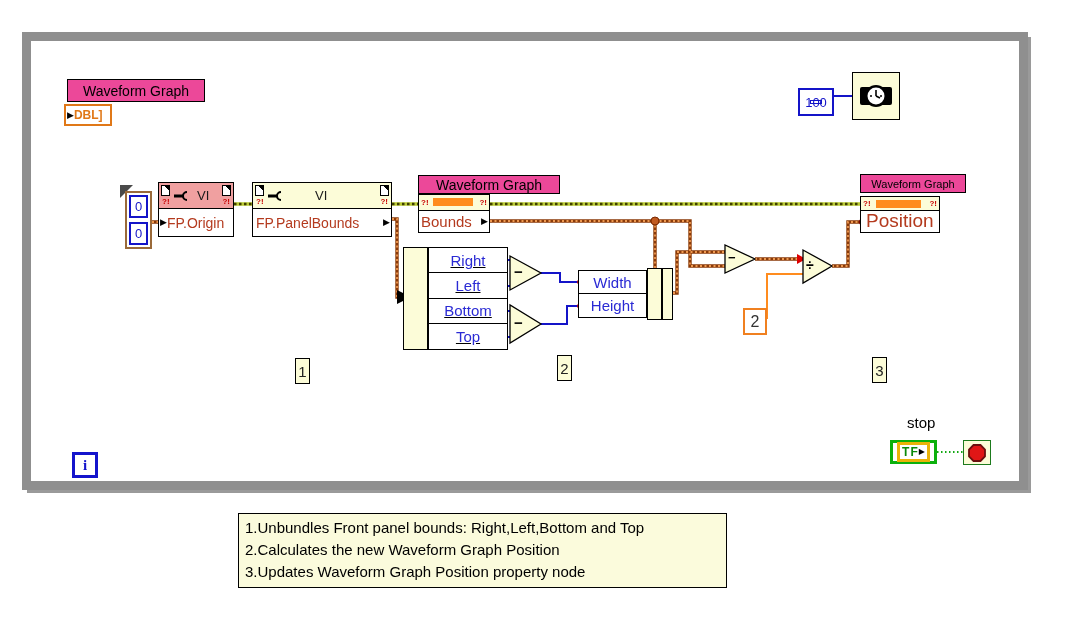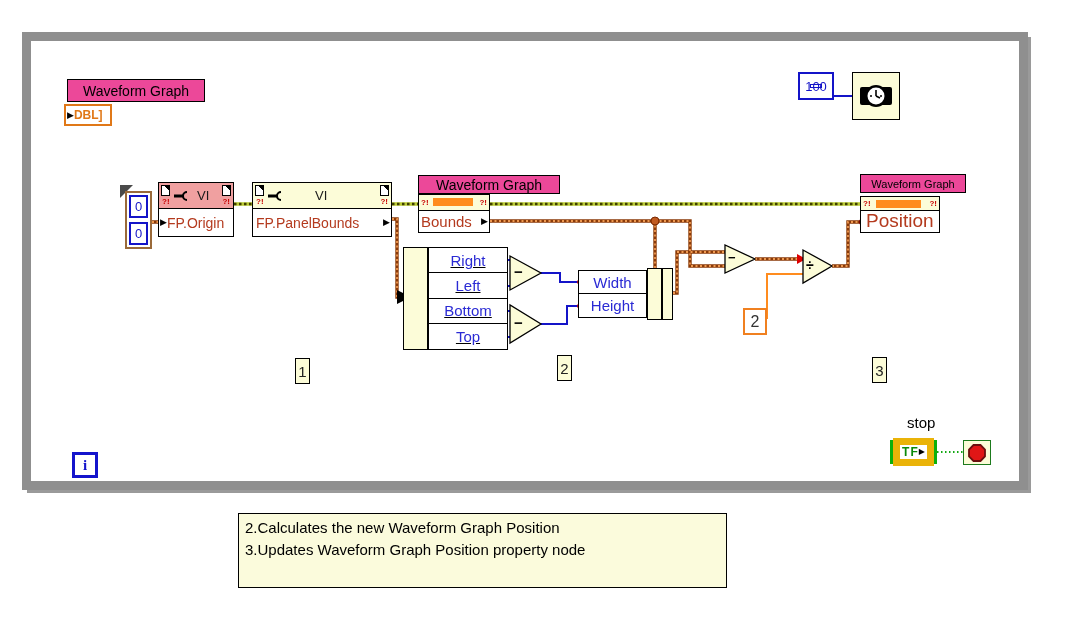--- a/index.html
+++ b/index.html
@@ -166,53 +166,54 @@
     <div class="pn-hdr" style="height:14px;">
       <div class="qmark" style="left:2px;top:3px;">?!</div>
       <div class="orange-bar" style="left:15px;top:3px;width:45px;"></div>
       <div class="qmark" style="right:2px;top:3px;">?!</div>
     </div>
     <div class="pn-row" style="height:20px;padding-left:5px;">
       <span class="prop-text" style="font-size:19px;">Position</span>
     </div>
   </div>
 
-  <div class="abs" style="left:798px;top:72px;width:36px;height:28px;border:2px solid #1414c8;background:#fff;padding:10px;">
+  <div class="abs" style="left:798px;top:88px;width:36px;height:28px;border:2px solid #1414c8;background:#fff;padding:10px;">
     <div style="width:100%;height:100%;border:1px solid #1414c8;box-sizing:border-box;display:flex;align-items:center;justify-content:center;font-size:13px;color:#1414c8;">100</div>
   </div>
   <div class="abs" style="left:852px;top:72px;width:48px;height:48px;background:#fcfcd8;border:1.3px solid #000;display:flex;align-items:center;justify-content:center;">
     <svg width="36" height="36" viewBox="0 0 36 36">
       <rect x="2" y="9" width="32" height="18" rx="2" fill="#000"></rect>
       <circle cx="18" cy="18" r="11" fill="#000"></circle>
       <circle cx="18" cy="18" r="8.5" fill="#fff"></circle>
       <line x1="18" y1="18" x2="18" y2="12" stroke="#000" stroke-width="1.6"></line>
       <line x1="18" y1="18" x2="22" y2="20" stroke="#000" stroke-width="1.6"></line>
       <circle cx="13" cy="18" r="1" fill="#000"></circle>
       <circle cx="23" cy="18" r="1" fill="#000"></circle>
     </svg>
   </div>
 
   <div class="numlabel" style="left:295px;top:358px;">1</div>
   <div class="numlabel" style="left:557px;top:355px;">2</div>
   <div class="numlabel" style="left:872px;top:357px;">3</div>
 
   <div class="abs" style="left:907px;top:414px;font-size:15px;color:#000;">stop</div>
   <div class="abs" style="left:890px;top:440px;width:47px;height:24px;border:3px solid #0cb00c;background:#fff;display:flex;align-items:center;justify-content:center;">
-    <div style="border:7px solid #eab308;display:flex;align-items:center;padding:0 2px;height:14px;">
+    <div style="border:3px solid #eab308;display:flex;align-items:center;padding:0 2px;height:14px;">
       <span style="color:#0a8a0a;font-weight:bold;font-size:12px;letter-spacing:1px;">TF</span>
       <span class="arrow" style="font-size:8px;">▶</span>
     </div>
   </div>
 
   <div class="abs" style="left:963px;top:440px;width:28px;height:25px;border:1.5px solid #1d7a1d;background:#fcfcd8;display:flex;align-items:center;justify-content:center;">
     <svg width="20" height="20" viewBox="0 0 20 20">
       <polygon points="6.5,2 13.5,2 18,6.5 18,13.5 13.5,18 6.5,18 2,13.5 2,6.5" fill="#e01616" stroke="#6b0f0f" stroke-width="1.8"></polygon>
     </svg>
   </div>
 
   <div class="abs" style="left:72px;top:452px;width:26px;height:26px;border:3px solid #1414cc;background:#fff;display:flex;align-items:center;justify-content:center;font-family:'Liberation Serif',serif;font-weight:bold;font-size:15px;color:#1414cc;">i</div>
 
   <div class="abs" style="left:238px;top:513px;width:489px;height:75px;background:#fbfbdc;border:1.5px solid #000;padding:3px 6px;font-size:15px;line-height:22px;color:#000;">
+    <div>1.Unbundles Front panel bounds: Right,Left,Bottom and Top</div>
     <div>2.Calculates the new Waveform Graph Position</div>
     <div>3.Updates Waveform Graph Position property node</div>
   </div>
 
 </div>
 
 </body></html>

